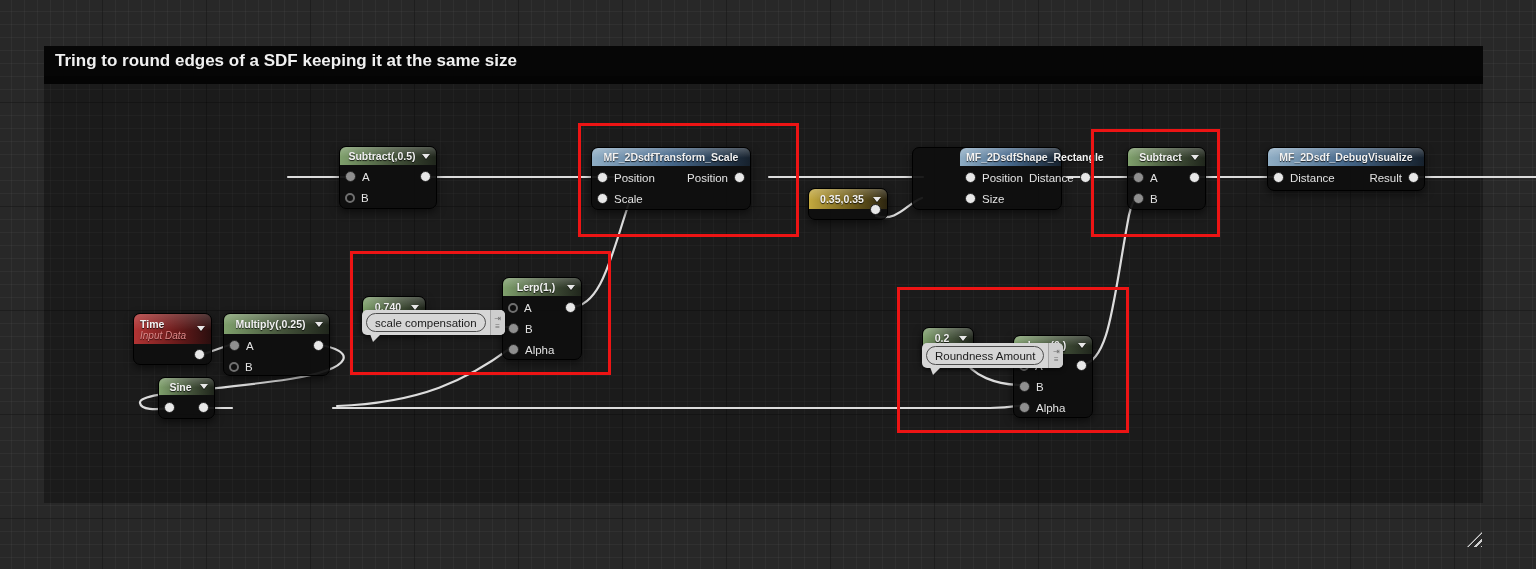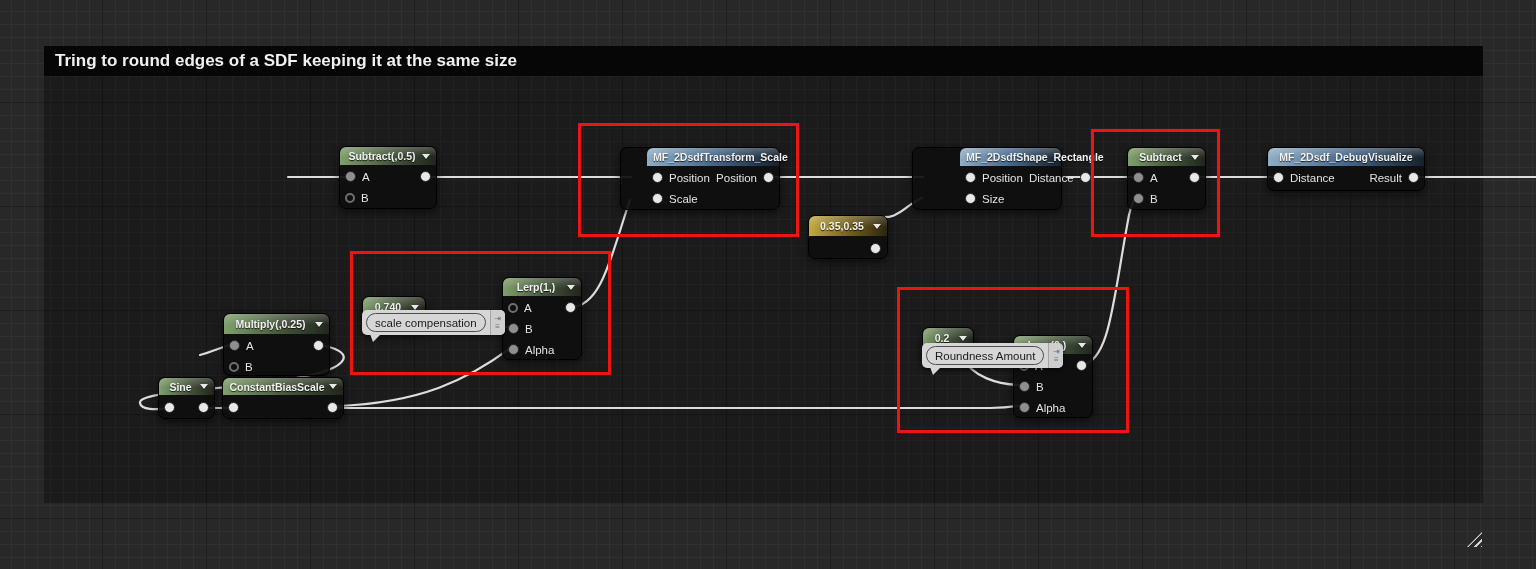--- a/index.html
+++ b/index.html
@@ -12,21 +12,21 @@
       linear-gradient(rgba(0,0,0,0.38) 1px, transparent 1px),
       linear-gradient(90deg, rgba(0,0,0,0.38) 1px, transparent 1px),
       linear-gradient(rgba(255,255,255,0.035) 1px, transparent 1px),
       linear-gradient(90deg, rgba(255,255,255,0.035) 1px, transparent 1px);
     background-size:104px 104px,104px 104px,13px 13px,13px 13px;
     background-position:-2px -2px;
   }
   
   .comment-frame{position:absolute;left:44px;top:46px;width:1439px;height:457px;}
   .comment-title{
-    position:absolute;left:0;top:0;right:0;height:30px;background:#060606;
+    position:absolute;left:0;top:0;right:0;height:38px;background:#060606;
     color:#f0f0f0;font-size:17px;font-weight:bold;line-height:30px;padding-left:11px;
     white-space:nowrap;
   }
   .comment-body{
     position:absolute;left:0;top:30px;right:0;bottom:0;
     background:rgba(0,0,0,0.30);
   }
   .resize-handle{
     position:absolute;right:2px;bottom:2px;width:15px;height:15px;
     background:repeating-linear-gradient(135deg,#cfcfcf 0 2px,transparent 2px 5px);
@@ -135,41 +135,41 @@
             <span class="pin wfill"></span>
           </span>
       </div>
       <div class="row">
         <span class="pin hollow"></span>
         <span class="plabel">B</span>
       </div>
     </div>
   </div>
 
-  <div class="node" style="left:620px;top:147px;width:160px;height:63px;padding-left:26px;">
+  <div class="node" style="left:591px;top:147px;width:160px;height:63px;">
     <div class="hdr b">
       <span class="hdr-t">MF_2DsdfTransform_Scale</span>
     </div>
     <div class="rows">
       <div class="row">
         <span class="pin wfill"></span>
         <span class="plabel">Position</span>
         <span class="out-group">
           <span class="plabel">Position</span>
           <span class="pin wfill"></span>
         </span>
       </div>
       <div class="row">
         <span class="pin wfill"></span>
         <span class="plabel">Scale</span>
       </div>
     </div>
   </div>
 
-  <div class="node" style="left:808px;top:188px;width:80px;height:44px;margin-top:27px;">
+  <div class="node" style="left:808px;top:188px;width:80px;height:32px;">
     <div class="hdr y" style="height:20px;">
       <span class="hdr-t">0.35,0.35</span>
       <span class="chev"></span>
     </div>
     <span class="pin wfill outpin-abs" style="right:6px;bottom:4px;"></span>
   </div>
 
   <div class="node" style="left:912px;top:147px;width:150px;height:63px;padding-left:47px;">
     <div class="hdr b">
       <span class="hdr-t">MF_2DsdfShape_Rectangle</span>
@@ -260,20 +260,28 @@
         <span class="pin gfill"></span>
         <span class="plabel">B</span>
       </div>
       <div class="row">
         <span class="pin gfill"></span>
         <span class="plabel">Alpha</span>
       </div>
     </div>
   </div>
 
+  <div class="node" style="left:133px;top:313px;width:79px;height:52px;">
+    <div class="hdr r tall">
+      <span class="hdr-t">Time</span>
+      <span class="hdr-sub">Input Data</span>
+      <span class="chev"></span>
+    </div>
+    <span class="pin wfill outpin-abs" style="right:6px;bottom:4px;"></span>
+  </div>
 
   <div class="node" style="left:223px;top:313px;width:107px;height:63px;">
     <div class="hdr g" style="height:20px;">
       <span class="hdr-t">Multiply(,0.25)</span>
       <span class="chev"></span>
     </div>
     <div class="rows">
       <div class="row">
         <span class="pin gfill"></span>
         <span class="plabel">A</span>
@@ -292,30 +300,20 @@
     <div class="hdr g" style="height:17px;">
       <span class="hdr-t">Sine</span>
       <span class="chev"></span>
     </div>
     <div class="row" style="height:24px;justify-content:space-between;">
       <span class="pin wfill"></span>
       <span class="pin wfill"></span>
     </div>
   </div>
 
-  <div class="node" style="left:222px;top:377px;width:122px;height:42px;">
-    <div class="hdr g" style="height:17px;">
-      <span class="hdr-t">ConstantBiasScale</span>
-      <span class="chev"></span>
-    </div>
-    <div class="row" style="height:24px;justify-content:space-between;">
-      <span class="pin wfill"></span>
-      <span class="pin wfill"></span>
-    </div>
-  </div>
 
   <div class="bubble" style="left:922px;top:295px;">
     <span class="bubble-pill">Roundness Amount</span>
     <span class="bubble-attach">
       <span>⇥</span>
       <span>≡</span>
     </span>
     <span class="bubble-tail"></span>
   </div>
 

